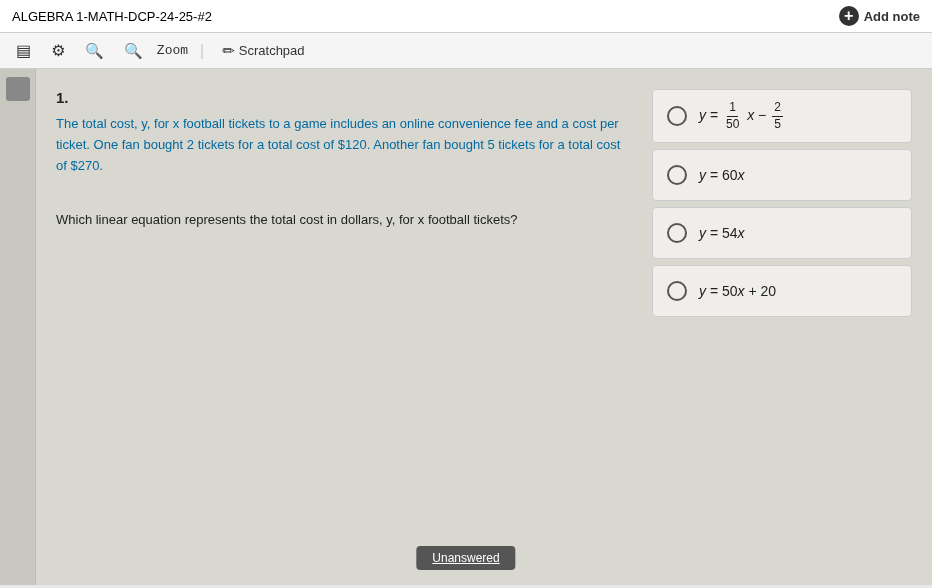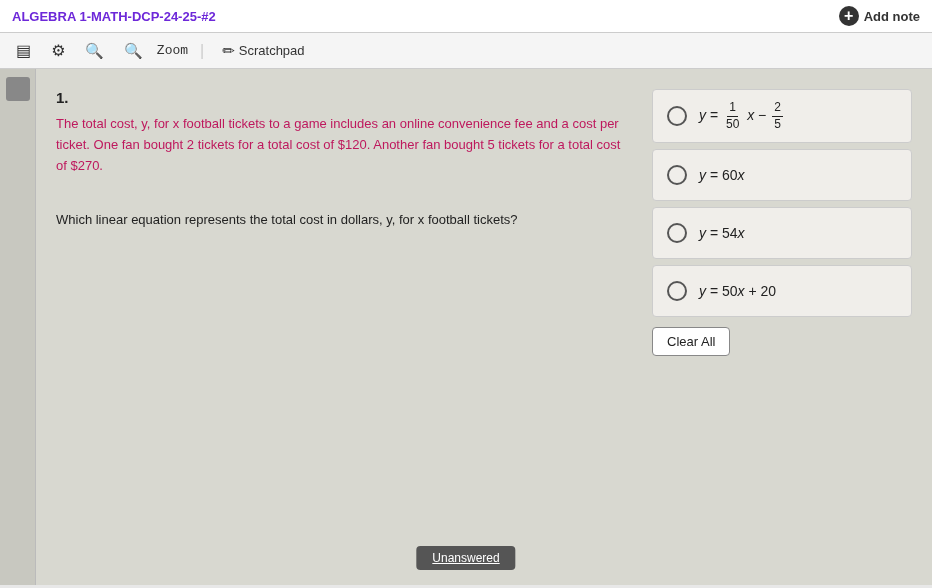--- a/index.html
+++ b/index.html
@@ -22,22 +22,22 @@
     }
 
     .top-bar-left {
       display: flex;
       align-items: center;
       gap: 10px;
     }
 
     .title-text {
       font-size: 13px;
-      font-weight: bold;
-      color: #6d28d9;
+      font-weight: normal;
+      color: #000000;
     }
 
     .toolbar {
       background: #f5f5f5;
       border-bottom: 1px solid #ccc;
       padding: 5px 10px;
       display: flex;
       align-items: center;
       gap: 8px;
     }
@@ -119,21 +119,21 @@
 
     .question-number {
       font-size: 15px;
       font-weight: bold;
       color: #222;
       margin-bottom: 8px;
     }
 
     .question-text {
       font-size: 13px;
-      color: #be185d;
+      color: #0369a1;
       line-height: 1.6;
     }
 
     .question-sub {
       font-size: 13px;
       color: #222;
       line-height: 1.6;
       margin-top: 34px;
     }
 
@@ -301,19 +301,18 @@
         </span>
       </div>
 
       <div class="answer-option">
         <div class="radio-outer"></div>
         <span class="answer-formula">
           <span class="math-inline">y</span> = 50<span class="math-inline">x</span> + 20
         </span>
       </div>
 
-      <button class="clear-all-btn">Clear All</button>
 
     </div>
   </div>
 </div>
 
 <div class="unanswered-badge">Unanswered</div>
 
 </body></html>

